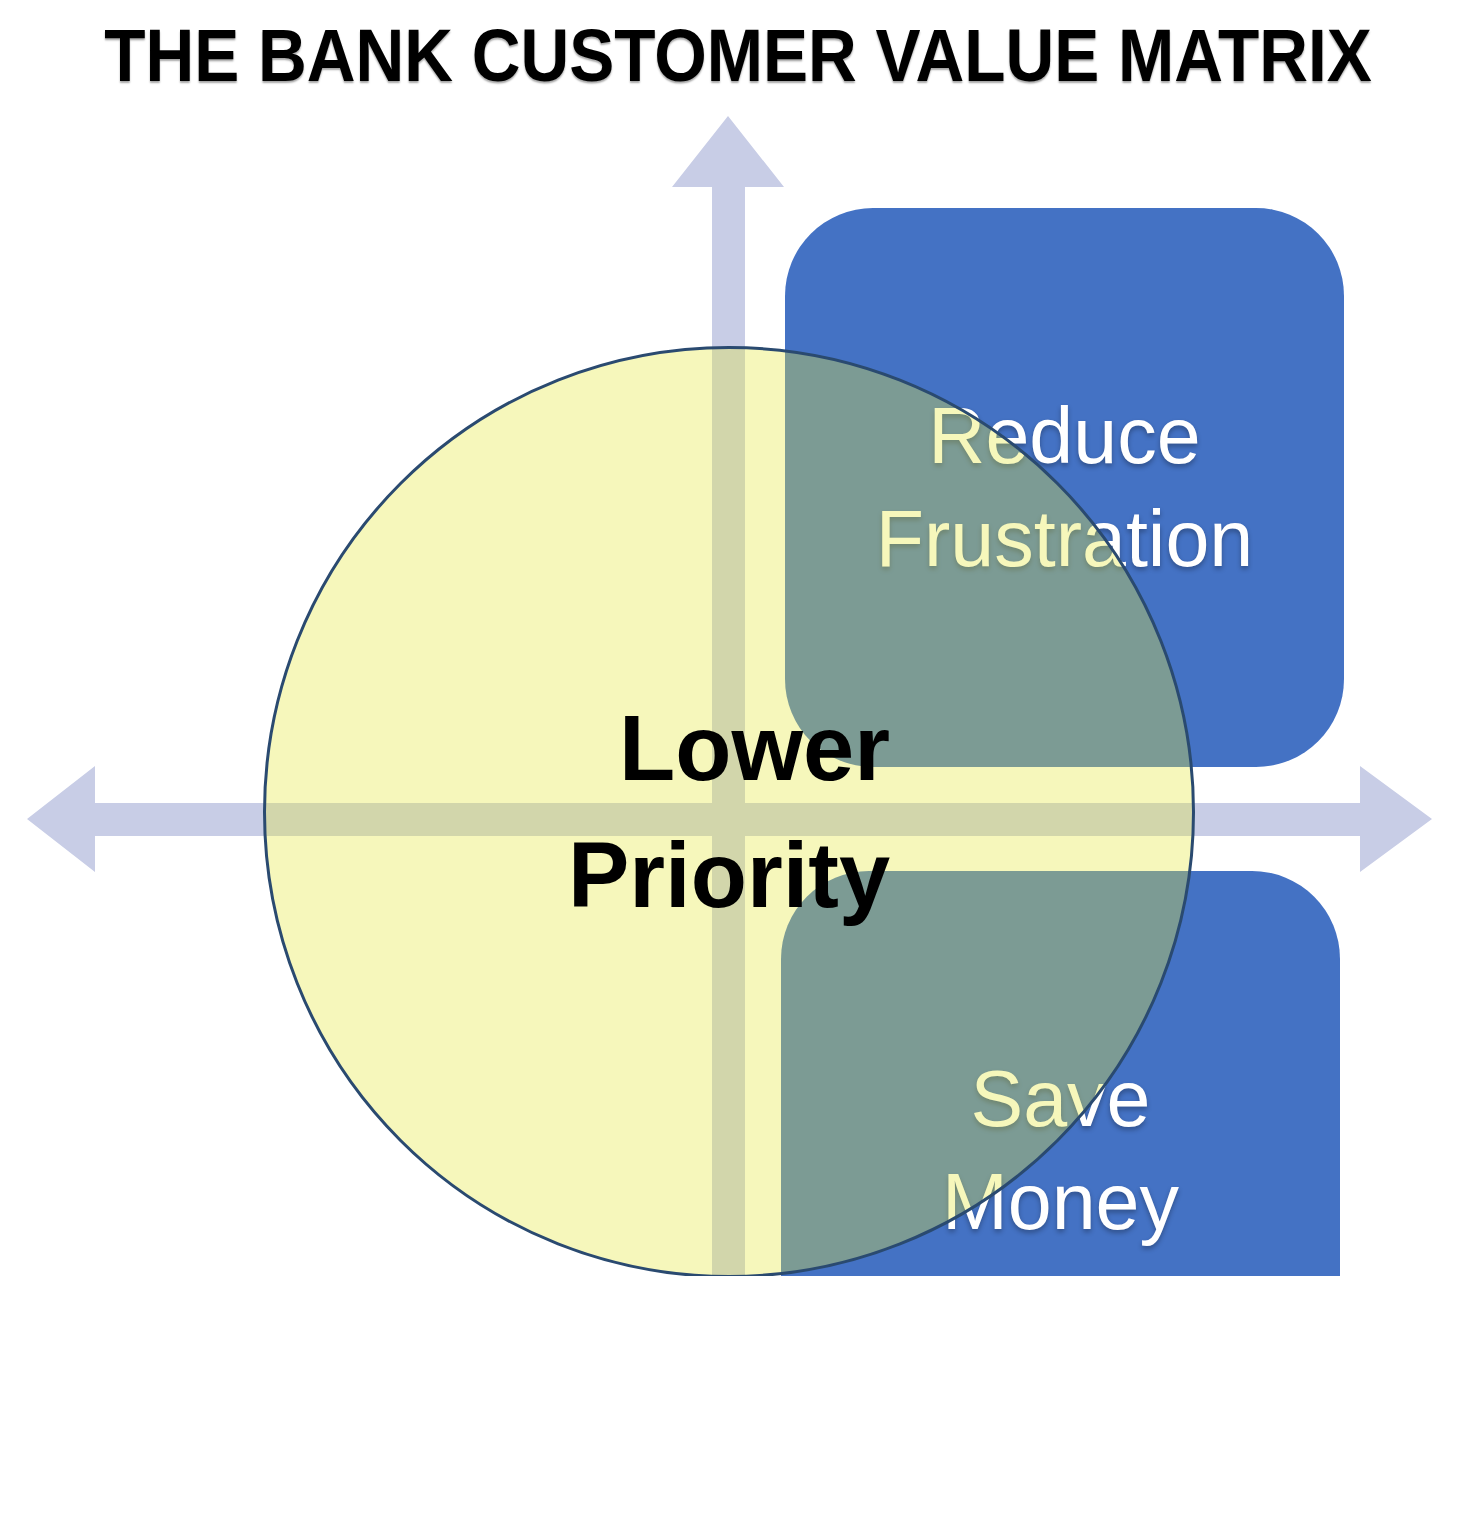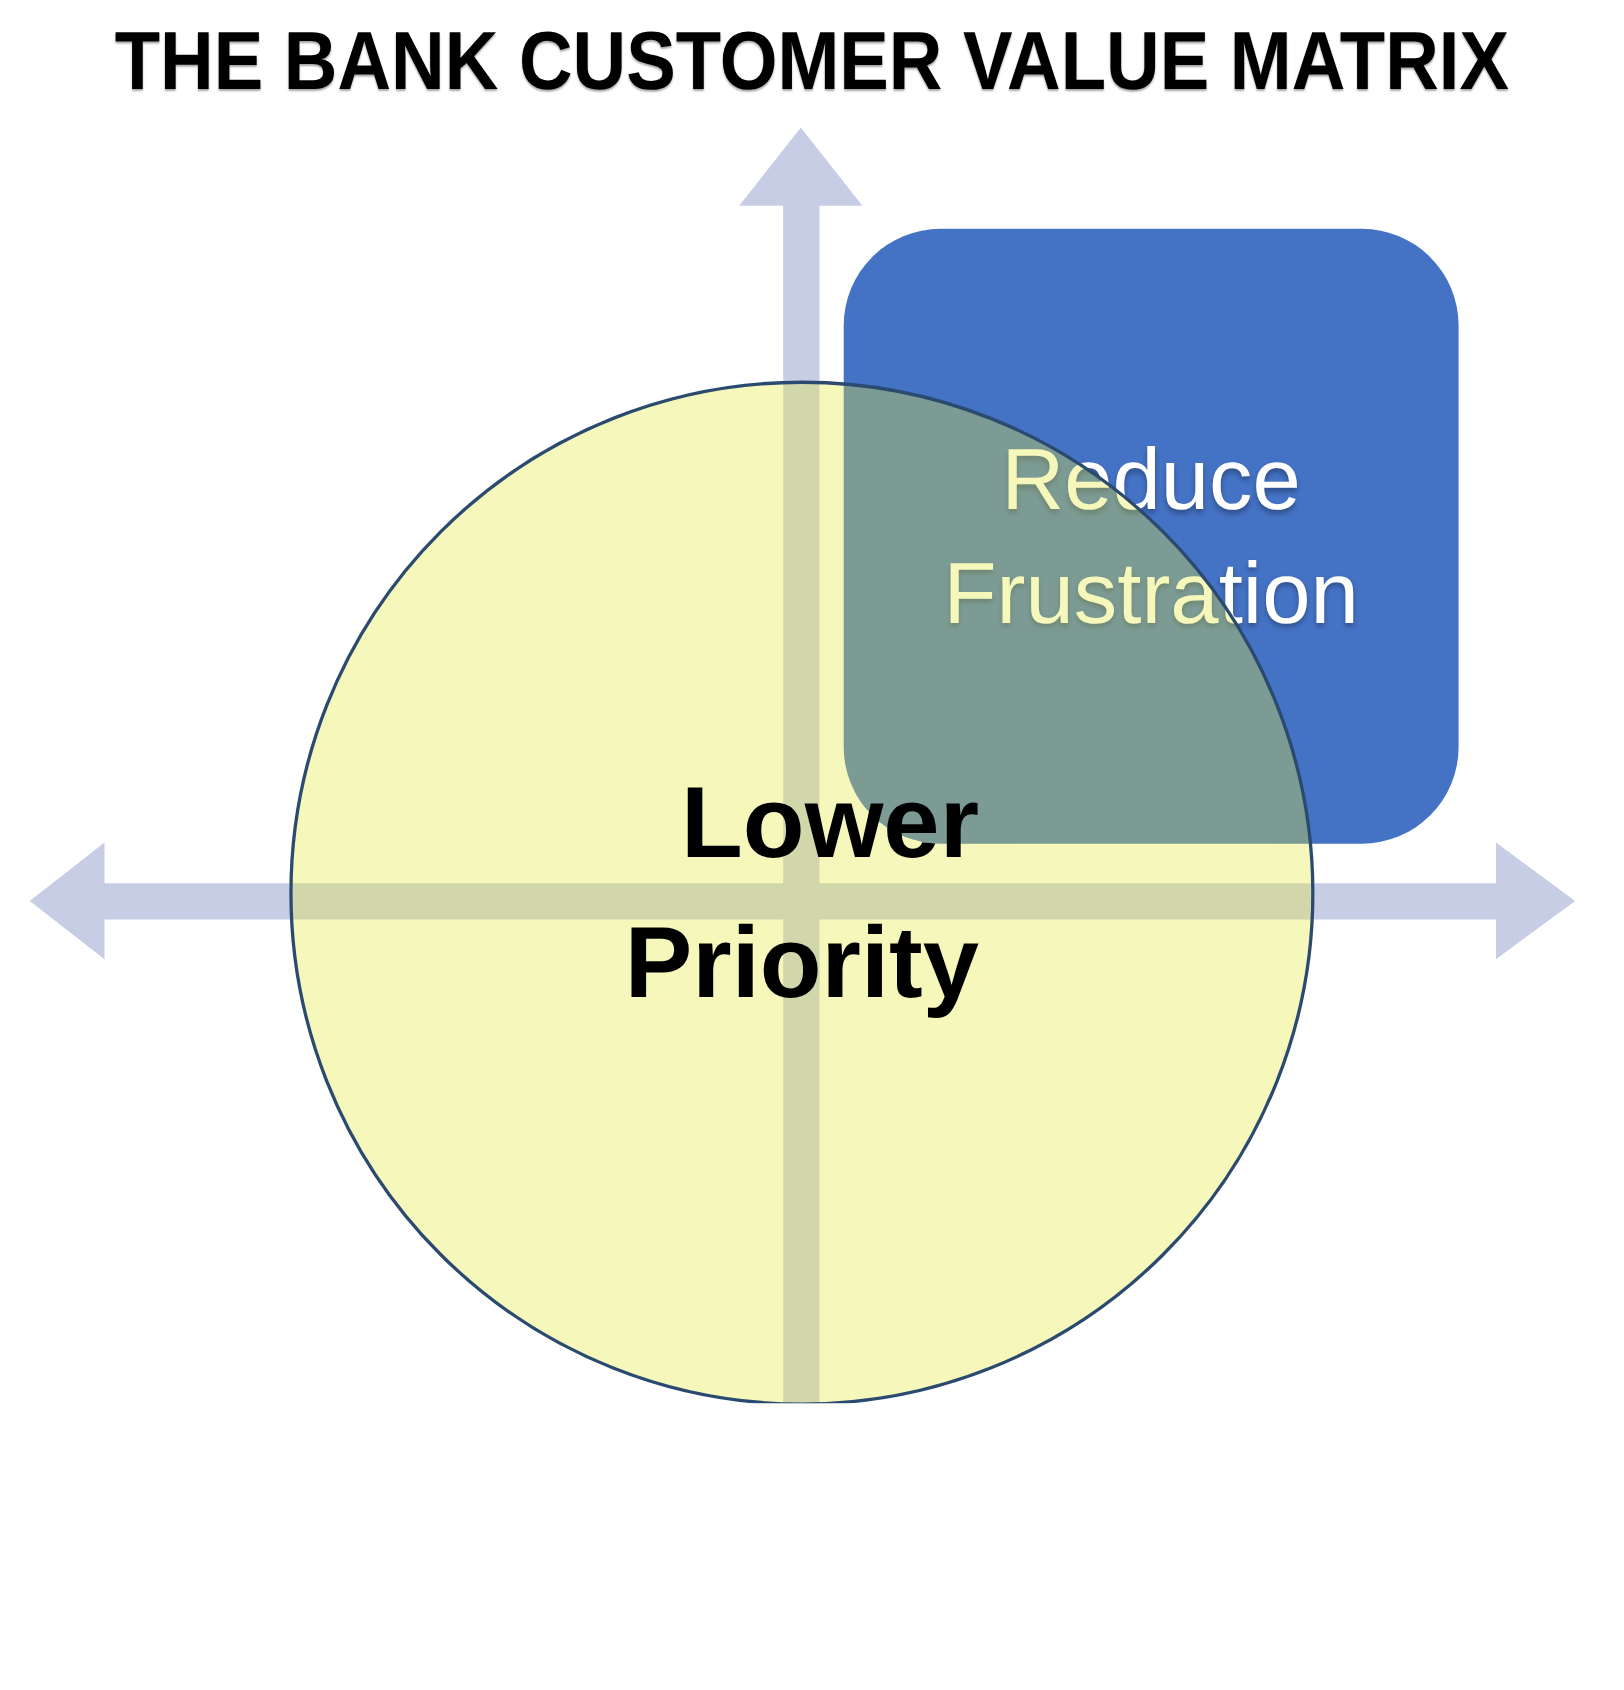--- a/index.html
+++ b/index.html
@@ -51,21 +51,21 @@
     width: 559px;
     height: 559px;
     border-radius: 88px;
     background: var(--quadrant-blue);
     display: flex;
     align-items: center;
     justify-content: center;
     z-index: 3;
   }
   .sq.tl { left: 118px; top: 208px; }
-  .sq.tr { left: 767px; top: 208px; justify-content: center; }
+  .sq.tr { left: 785px; top: 208px; justify-content: center; }
   .sq.bl { left: 118px; top: 871px; }
   .sq.br { left: 781px; top: 871px; }
   .qlabel {
     color: var(--quadrant-text);
     font-size: 79px;
     line-height: 1.3;
     text-align: center;
     white-space: pre-line;
     text-shadow: 0 3px 5px rgba(0,0,0,0.3);
   }
@@ -110,19 +110,23 @@
     <polygon points="27,819 95,766 95,803 1360,803 1360,766 1432,819 1360,872 1360,836 95,836 95,872"></polygon>
   </svg>
 
 
   <div class="sq tr">
     <div class="qlabel">Reduce
 Frustration</div>
   </div>
 
 
+  <div class="sq br">
+    <div class="qlabel">Save
+Money</div>
+  </div>
 
   <div class="circle"></div>
 
   <div class="center-label">Lower
 Priority</div>
 
 </div>
 
 </body></html>

